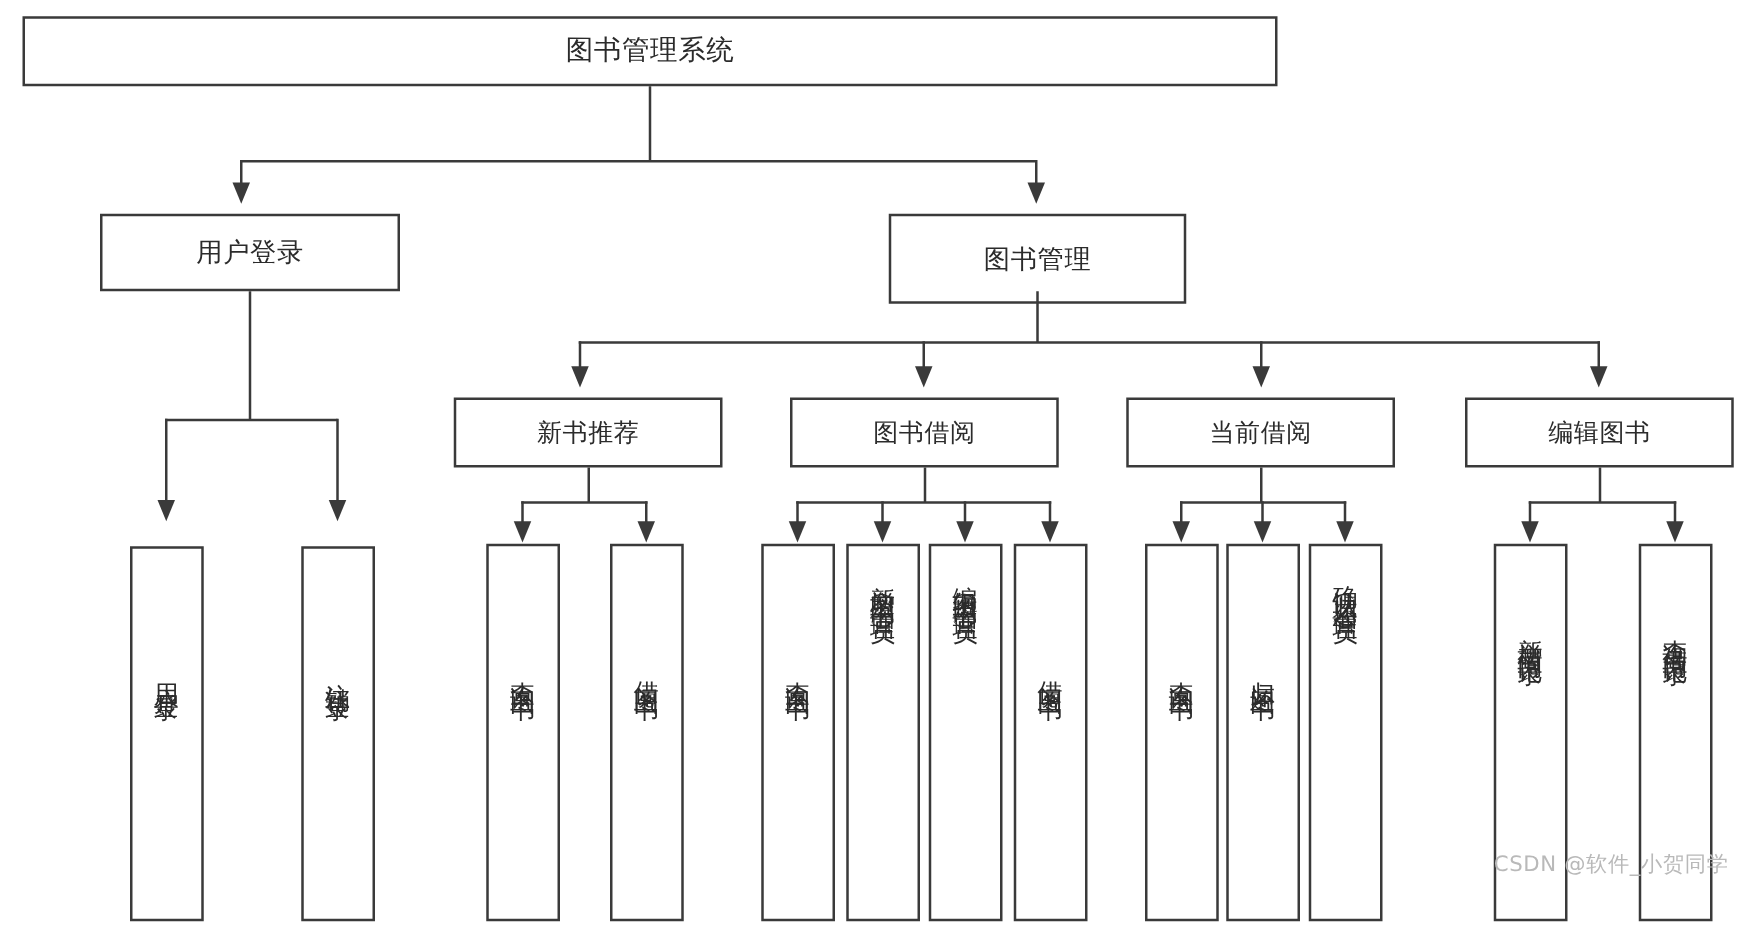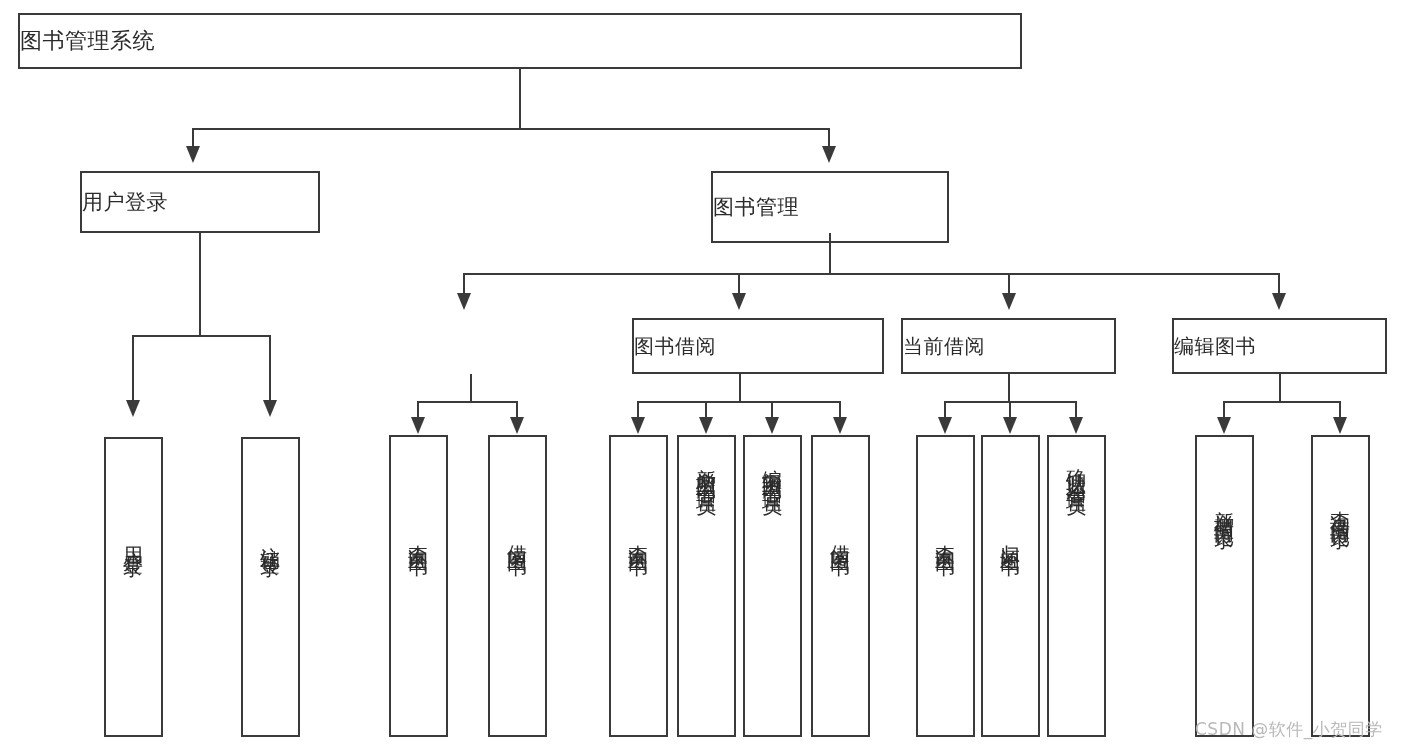--- a/index.html
+++ b/index.html
@@ -20,21 +20,21 @@
     overflow: hidden;
   }
   
   .node {
     position: absolute;
     box-sizing: border-box;
     background: #ffffff;
     border: 2px solid #3a3a3a;
     display: flex;
     align-items: center;
-    justify-content: flex-start;
+    justify-content: center;
   }
   .node .label {
     font-size: 21px;
     line-height: 1.15;
     color: #2b2b2b;
     letter-spacing: 0.5px;
     white-space: nowrap;
     text-align: center;
   }
   
@@ -135,21 +135,24 @@
 
   <div class="vline" style="left:738px; top:273px; width:2px; height:22px;"></div>
   <div class="arrow" style="left:732px; top:293px;"></div>
 
   <div class="vline" style="left:1008px; top:273px; width:2px; height:22px;"></div>
   <div class="arrow" style="left:1002px; top:293px;"></div>
 
   <div class="vline" style="left:1278px; top:273px; width:2px; height:22px;"></div>
   <div class="arrow" style="left:1272px; top:293px;"></div>
 
-  <div class="node level3" style="left:632px; top:318px; width:252px; height:56px;">
+  <div class="node level3" style="left:363px; top:318px; width:215px; height:56px;">
+    <span class="label">新书推荐</span>
+  </div>
+  <div class="node level3" style="left:632px; top:318px; width:215px; height:56px;">
     <span class="label">图书借阅</span>
   </div>
   <div class="node level3" style="left:901px; top:318px; width:215px; height:56px;">
     <span class="label">当前借阅</span>
   </div>
   <div class="node level3" style="left:1172px; top:318px; width:215px; height:56px;">
     <span class="label">编辑图书</span>
   </div>
 
   <div class="vline" style="left:470px; top:374px; width:2px; height:28px;"></div>
@@ -223,15 +226,15 @@
     <span class="label">确认归还（管理员）</span>
   </div>
 
   <div class="node leaf rec" style="left:1195px; top:435px; width:59px; height:302px;">
     <span class="label">新增借阅记录</span>
   </div>
   <div class="node leaf rec" style="left:1311px; top:435px; width:59px; height:302px;">
     <span class="label">查询借阅记录</span>
   </div>
 
-  <div id="watermark" style="left:1195px; top:718px;">CSDN @软件_小贺同学</div>
+  <div id="watermark" style="left:1195px; top:680px;">CSDN @软件_小贺同学</div>
 
 </div>
 
 </body></html>

